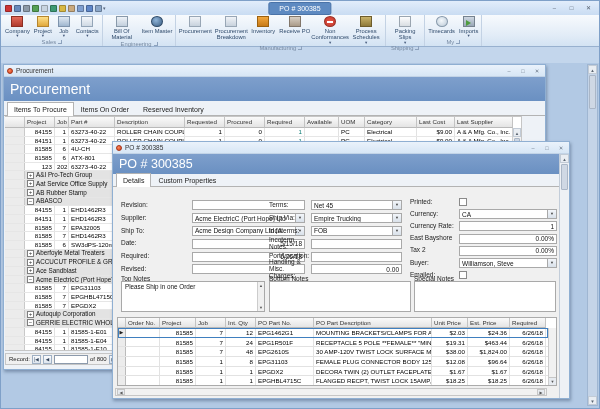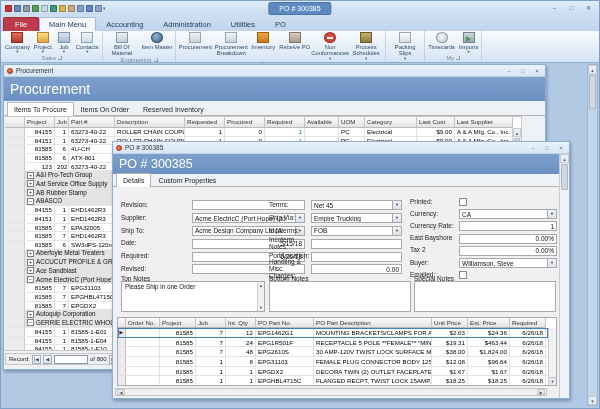--- a/index.html
+++ b/index.html
@@ -142,28 +142,20 @@
       </div>
     <span class="qarrow">▾</span>
     <div class="title-pill">PO # 300385</div>
     <div class="winbtns">
       <span class="winbtn">–</span>
       <span class="winbtn">□</span>
       <span class="winbtn">✕</span>
     </div>
   </div>
 
-  <div class="rtabs" id="rtabs">
-      <div class="rtab file">File</div>
-      <div class="rtab active">Main Menu</div>
-      <div class="rtab">Accounting</div>
-      <div class="rtab">Administration</div>
-      <div class="rtab">Utilities</div>
-      <div class="rtab">PO</div>
-    </div>
 
   <div class="ribbon" id="rgroups">
       <div class="rgroup">
         <div class="rbtns">
           <div class="rbtn">
             <span class="ricon ic-company"></span>
             <span class="rlabel">Company</span>
             <span class="rarrow">▾</span>
           </div>
           <div class="rbtn">

